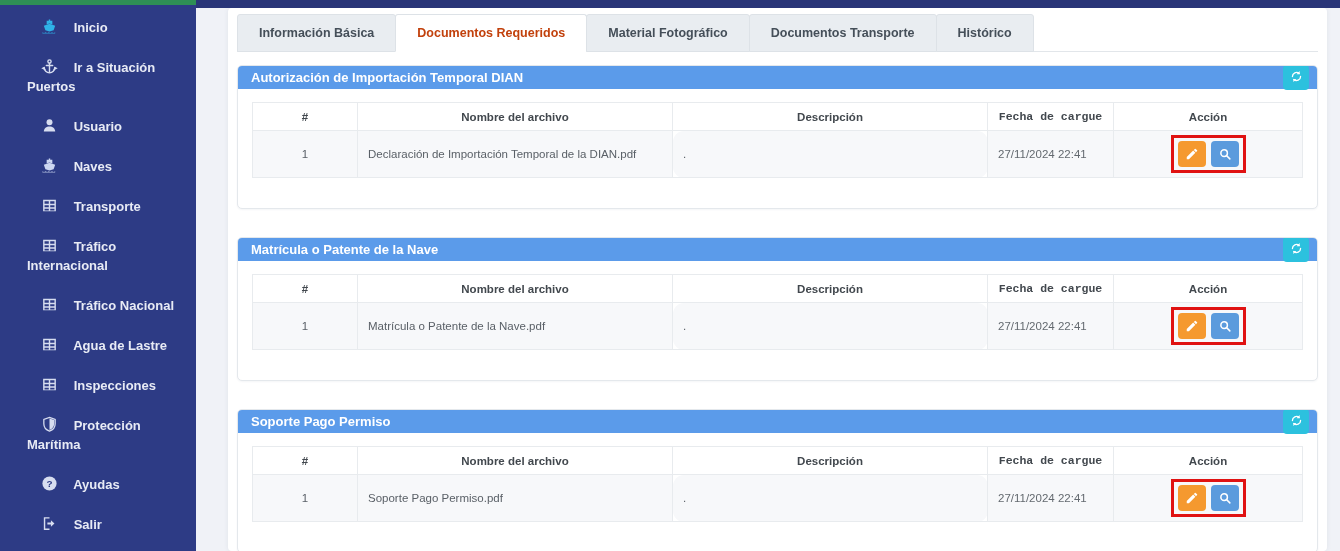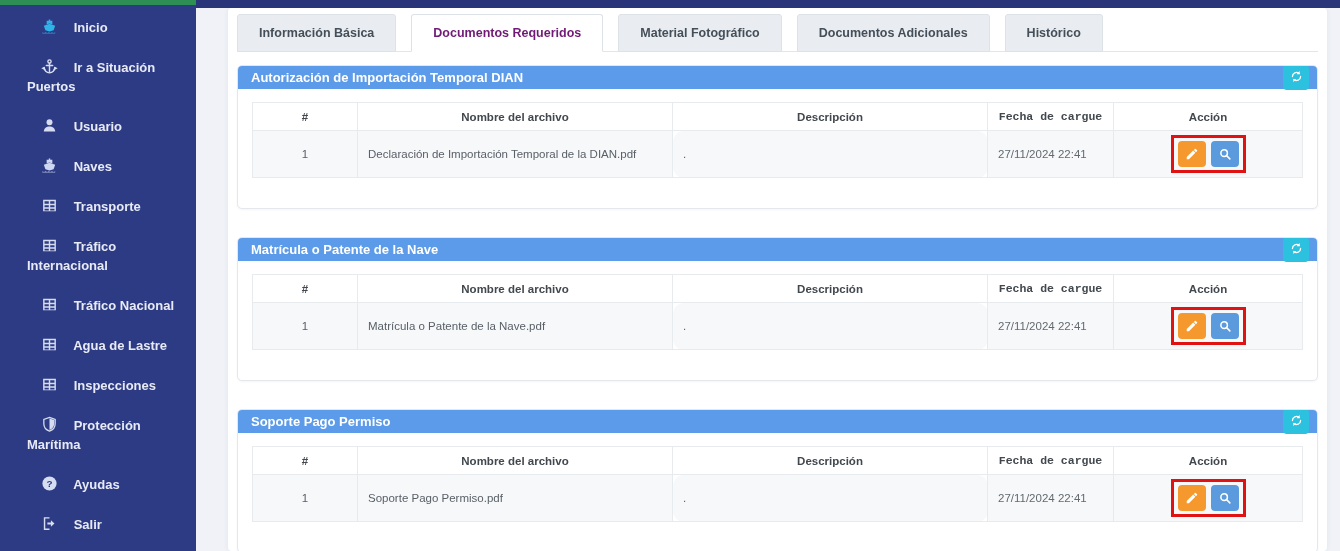--- a/index.html
+++ b/index.html
@@ -21,25 +21,25 @@
   .si-icon { display:inline-block; width:17px; height:17px; vertical-align:-3px;
     margin:0 12px 0 14px; color:#d7ddf0; }
   .si-icon svg { width:17px; height:17px; display:block; }
 
   
   .content { position:absolute; left:196px; top:8px; right:0; bottom:0; }
   .card { background:#fff; margin:0 13px 0 32px; height:543px;
     border-radius:4px; box-shadow:0 0 5px rgba(40,60,90,.08); padding:6px 9px 0 9px; }
 
   
-  .tabs { display:flex; align-items:flex-end; border-bottom:1px solid #e2e6ea;gap:16px; }
+  .tabs { display:flex; align-items:flex-end; border-bottom:1px solid #e2e6ea; }
   .tab { padding:11px 21px 11px 21px; font-size:12.5px; font-weight:600; color:#454f59;
     background:#e9edf1; border:1px solid #dde2e7; border-radius:3px 3px 0 0;
     margin-right:-1px; margin-bottom:-1px; cursor:pointer; white-space:nowrap; }
-  .tab.active { background:#fff; border-bottom-color:#fff; color:#701a75; }
+  .tab.active { background:#fff; border-bottom-color:#fff; color:#c2410c; }
 
   
   .panels { padding:13px 0 0 0; }
   .panel { border:1px solid #e4e8ec; border-radius:5px; background:#fff;
     margin-bottom:28px; box-shadow:0 1px 2px rgba(40,60,90,.05); overflow:hidden; }
   .panel-header { background:var(--panel-header,#5b9bea); height:23px; display:flex;
     align-items:center; padding:0 8px 0 13px; }
   .panel-title { color:#fff; font-size:13px; font-weight:600; flex:1; }
   .refresh-btn { width:26px; height:25px; border:none; border-radius:4px;
     background:var(--refresh-button,#2cc1de); display:flex; align-items:center;
@@ -178,21 +178,21 @@
 
 <div class="content">
   <div class="card">
     <div class="tabs">
   <div class="tab">Información Básica</div>
 
   <div class="tab active">Documentos Requeridos</div>
 
   <div class="tab">Material Fotográfico</div>
 
-  <div class="tab">Documentos Adicionales</div>
+  <div class="tab">Documentos Transporte</div>
 
   <div class="tab">Histórico</div>
 </div>
     <div class="panels">
   <section class="panel">
     <div class="panel-header">
       <span class="panel-title">Autorización de Importación Temporal DIAN</span>
       <button class="refresh-btn">
         <span class="rsvg"><svg viewBox="0 0 24 24">
                   <g fill="none" stroke="#fff" stroke-width="2.1" stroke-linecap="round">

